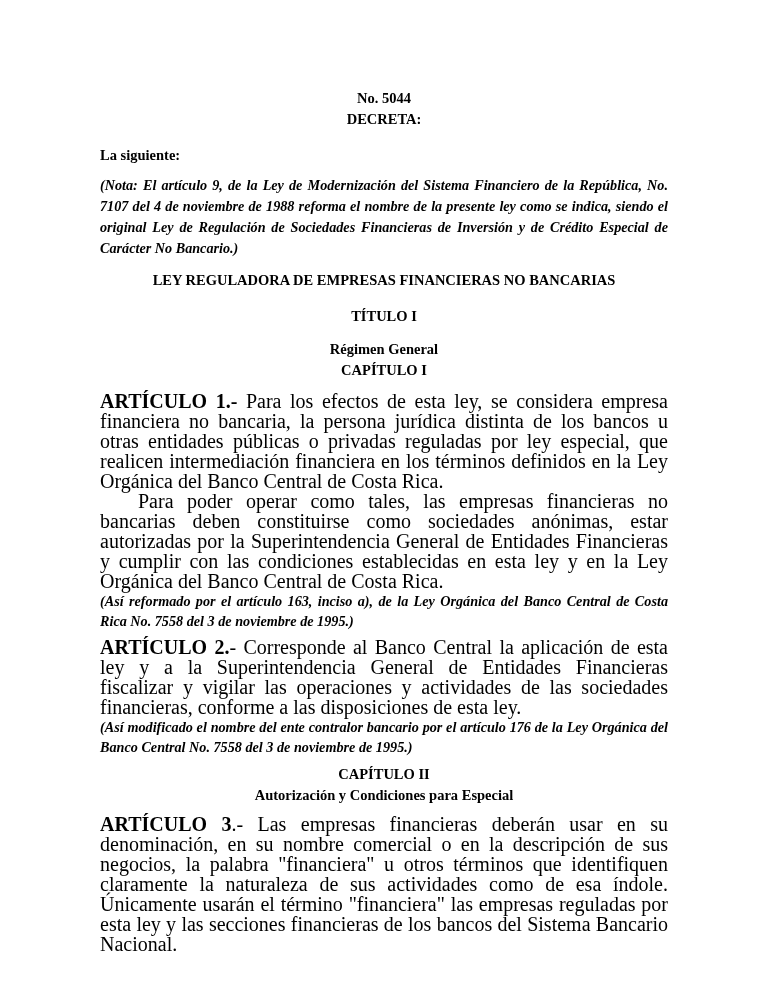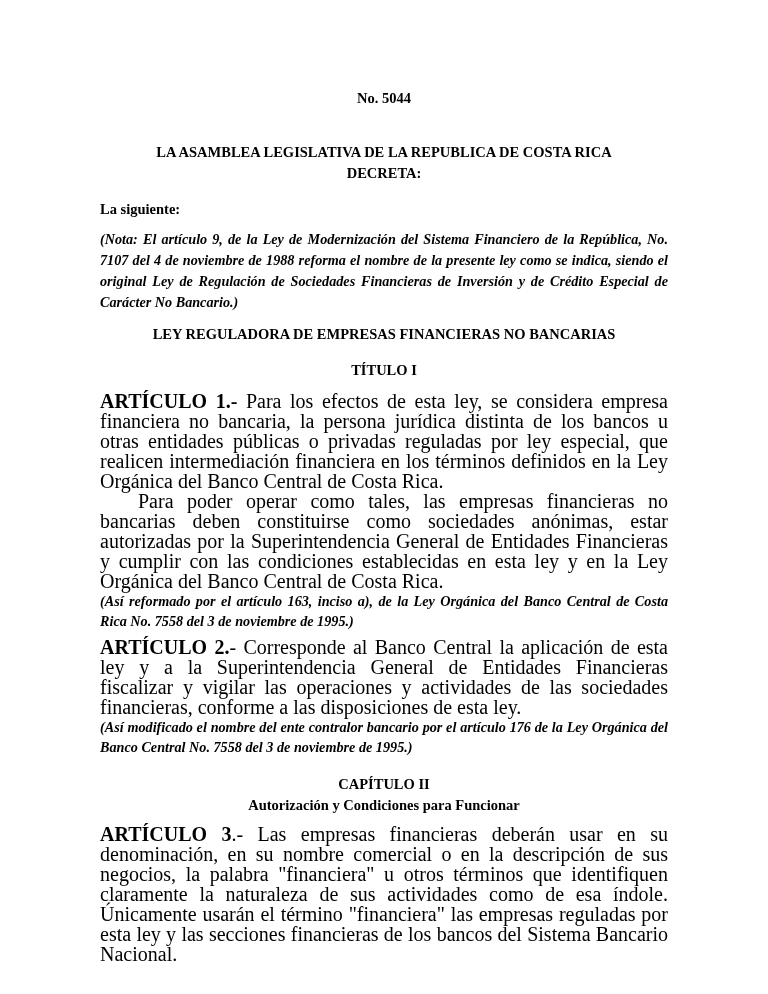--- a/index.html
+++ b/index.html
@@ -48,56 +48,59 @@
   #assembly      { margin-top: 33px; }
   #decreta       { }
   #intro         { margin-top: 15px; }
   #rename-note   { margin-top: 9px; line-height: 21px; }
   #law-title     { margin-top: 11px; }
   #titulo1       { margin-top: 15px; }
   #regimen-block { margin-top: 12px; }
   #art1          { margin-top: 10px; }
   #art1-p2       { text-indent: 38px; }
   #art2          { margin-top: 6px; }
-  #cap2-block    { margin-top: 17px; }
+  #cap2-block    { margin-top: 7px; }
   #art3          { margin-top: 8px; }
 </style>
 </head>
 <body>
 
 <div class="page">
 
   <p class="h" id="docnum">No. 5044</p>
 
-  <p class="h" id="assembly">LA ASAMBLEA LEGISLATIVA DE LA REPUBLICA DE COSTA RICA</p>
 
   <p class="h" id="decreta">DECRETA:</p>
 
   <p class="h left" id="intro">La siguiente:</p>
 
   <p class="body-p nota" id="rename-note">(Nota: El artículo 9, de la Ley de Modernización del Sistema Financiero de la República, No. 7107 del 4 de noviembre de 1988 reforma el nombre de la presente ley como se indica, siendo el original Ley de Regulación de Sociedades Financieras de Inversión y de Crédito Especial de Carácter No Bancario.)</p>
 
   <p class="h" id="law-title">LEY REGULADORA DE EMPRESAS FINANCIERAS NO BANCARIAS</p>
 
   <p class="h" id="titulo1">TÍTULO I</p>
 
+  <div id="regimen-block">
+    <p class="h">Régimen General</p>
+    <p class="h">CAPÍTULO I</p>
+  </div>
 
   <div id="art1">
     <p class="body-p"><span class="art-label">ARTÍCULO 1.-</span><span> Para los efectos de esta ley, se considera empresa financiera no bancaria, la persona jurídica distinta de los bancos u otras entidades públicas o privadas reguladas por ley especial, que realicen intermediación financiera en los términos definidos en la Ley Orgánica del Banco Central de Costa Rica.</span></p>
     <p class="body-p" id="art1-p2">Para poder operar como tales, las empresas financieras no bancarias deben constituirse como sociedades anónimas, estar autorizadas por la Superintendencia General de Entidades Financieras y cumplir con las condiciones establecidas en esta ley y en la Ley Orgánica del Banco Central de Costa Rica.</p>
     <p class="body-p nota">(Así reformado por el artículo 163, inciso a), de la Ley Orgánica del Banco Central de Costa Rica No. 7558 del 3 de noviembre de 1995.)</p>
   </div>
 
   <div id="art2">
     <p class="body-p"><span class="art-label">ARTÍCULO 2.</span><span>-</span><span> Corresponde al Banco Central la aplicación de esta ley y a la Superintendencia General de Entidades Financieras fiscalizar y vigilar las operaciones y actividades de las sociedades financieras, conforme a las disposiciones de esta ley.</span></p>
     <p class="body-p nota">(Así modificado el nombre del ente contralor bancario por el artículo 176 de la Ley Orgánica del Banco Central No. 7558 del 3 de noviembre de 1995.)</p>
   </div>
 
   <div id="cap2-block">
     <p class="h">CAPÍTULO II</p>
-    <p class="h">Autorización y Condiciones para Funcionar</p>
+    <p class="h">Autorización y Condiciones para Especial</p>
   </div>
 
   <div id="art3">
     <p class="body-p"><span class="art-label">ARTÍCULO 3</span><span>.-</span><span> Las empresas financieras deberán usar en su denominación, en su nombre comercial o en la descripción de sus negocios, la palabra "financiera" u otros términos que identifiquen claramente la naturaleza de sus actividades como de esa índole. Únicamente usarán el término "financiera" las empresas reguladas por esta ley y las secciones financieras de los bancos del Sistema Bancario Nacional.</span></p>
   </div>
 
 </div>
 
 </body></html>

